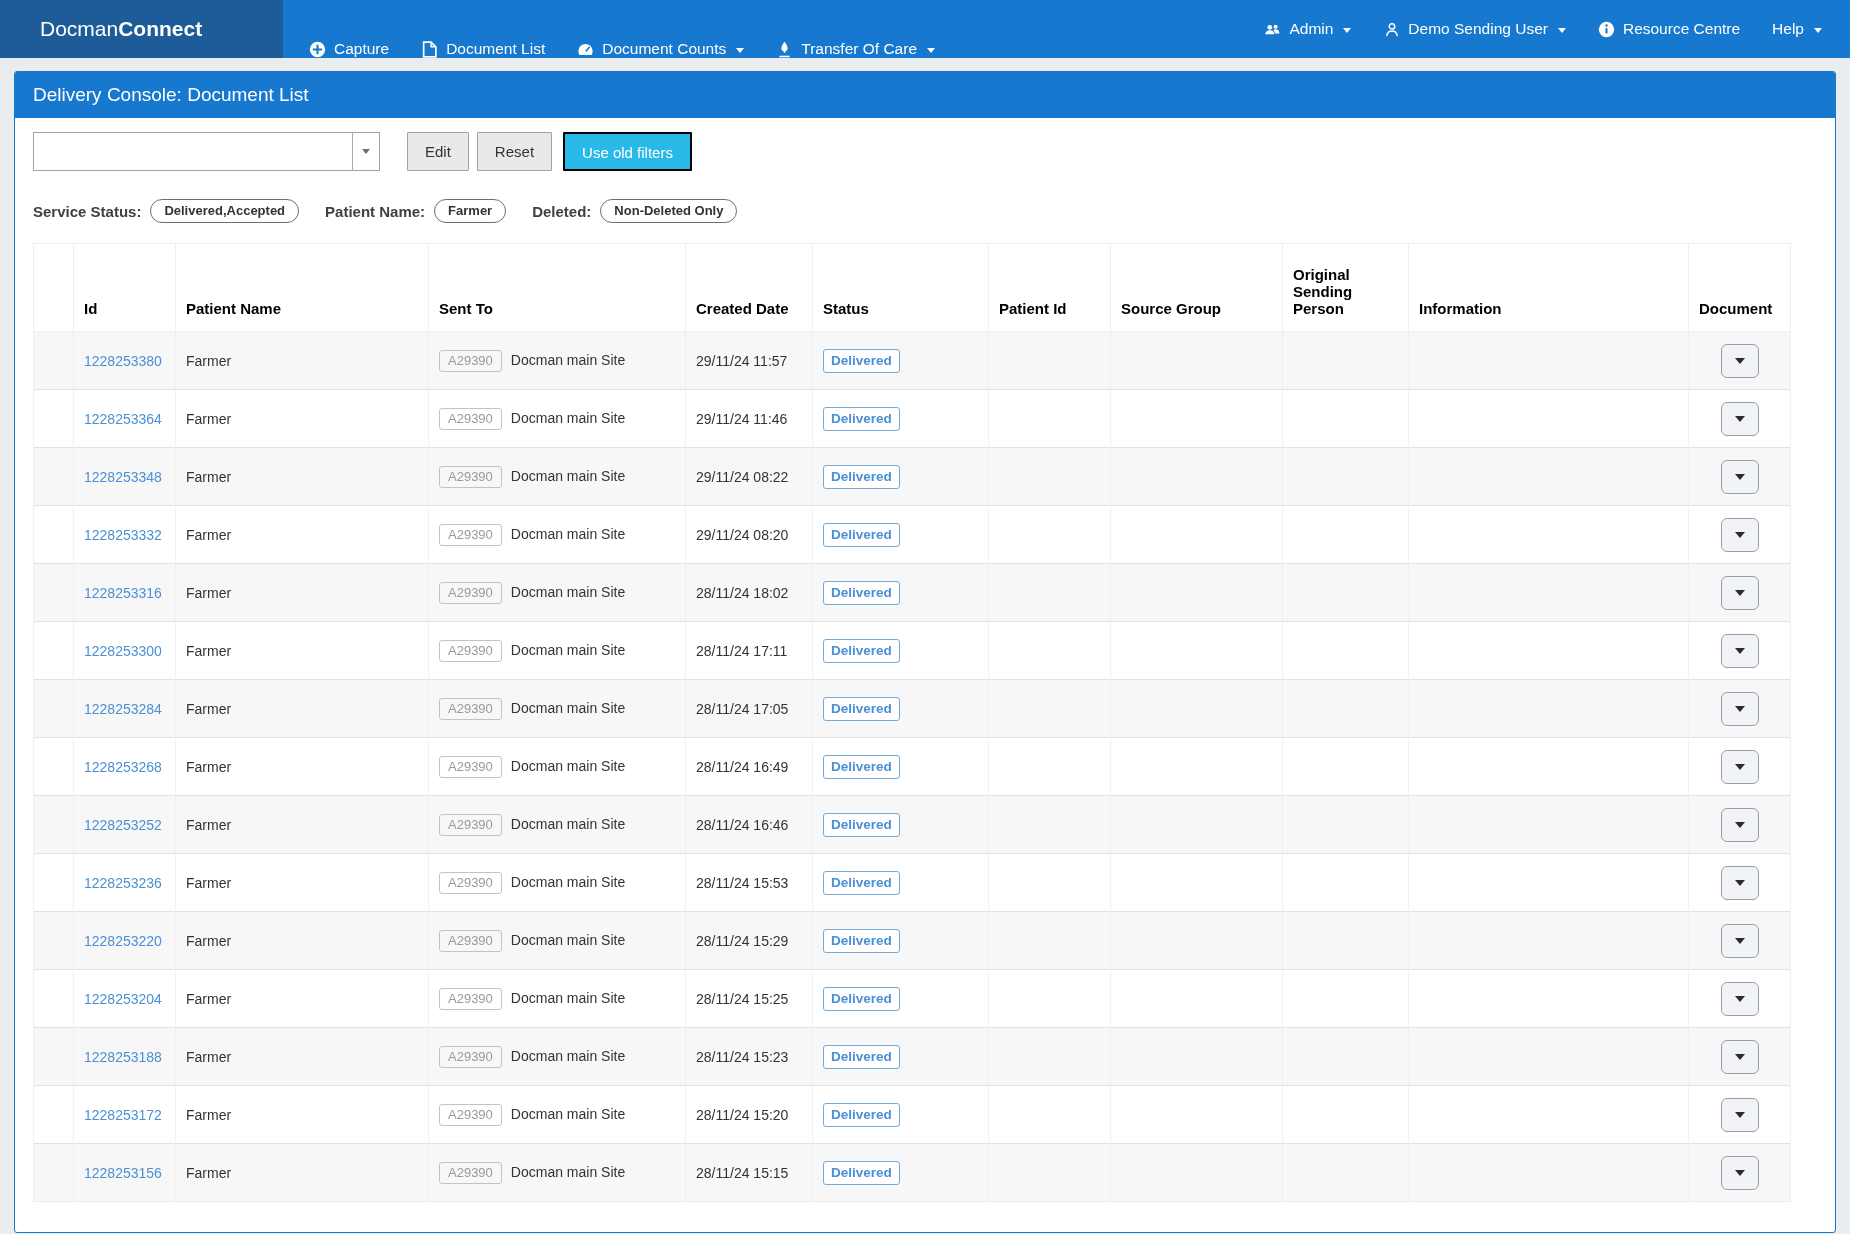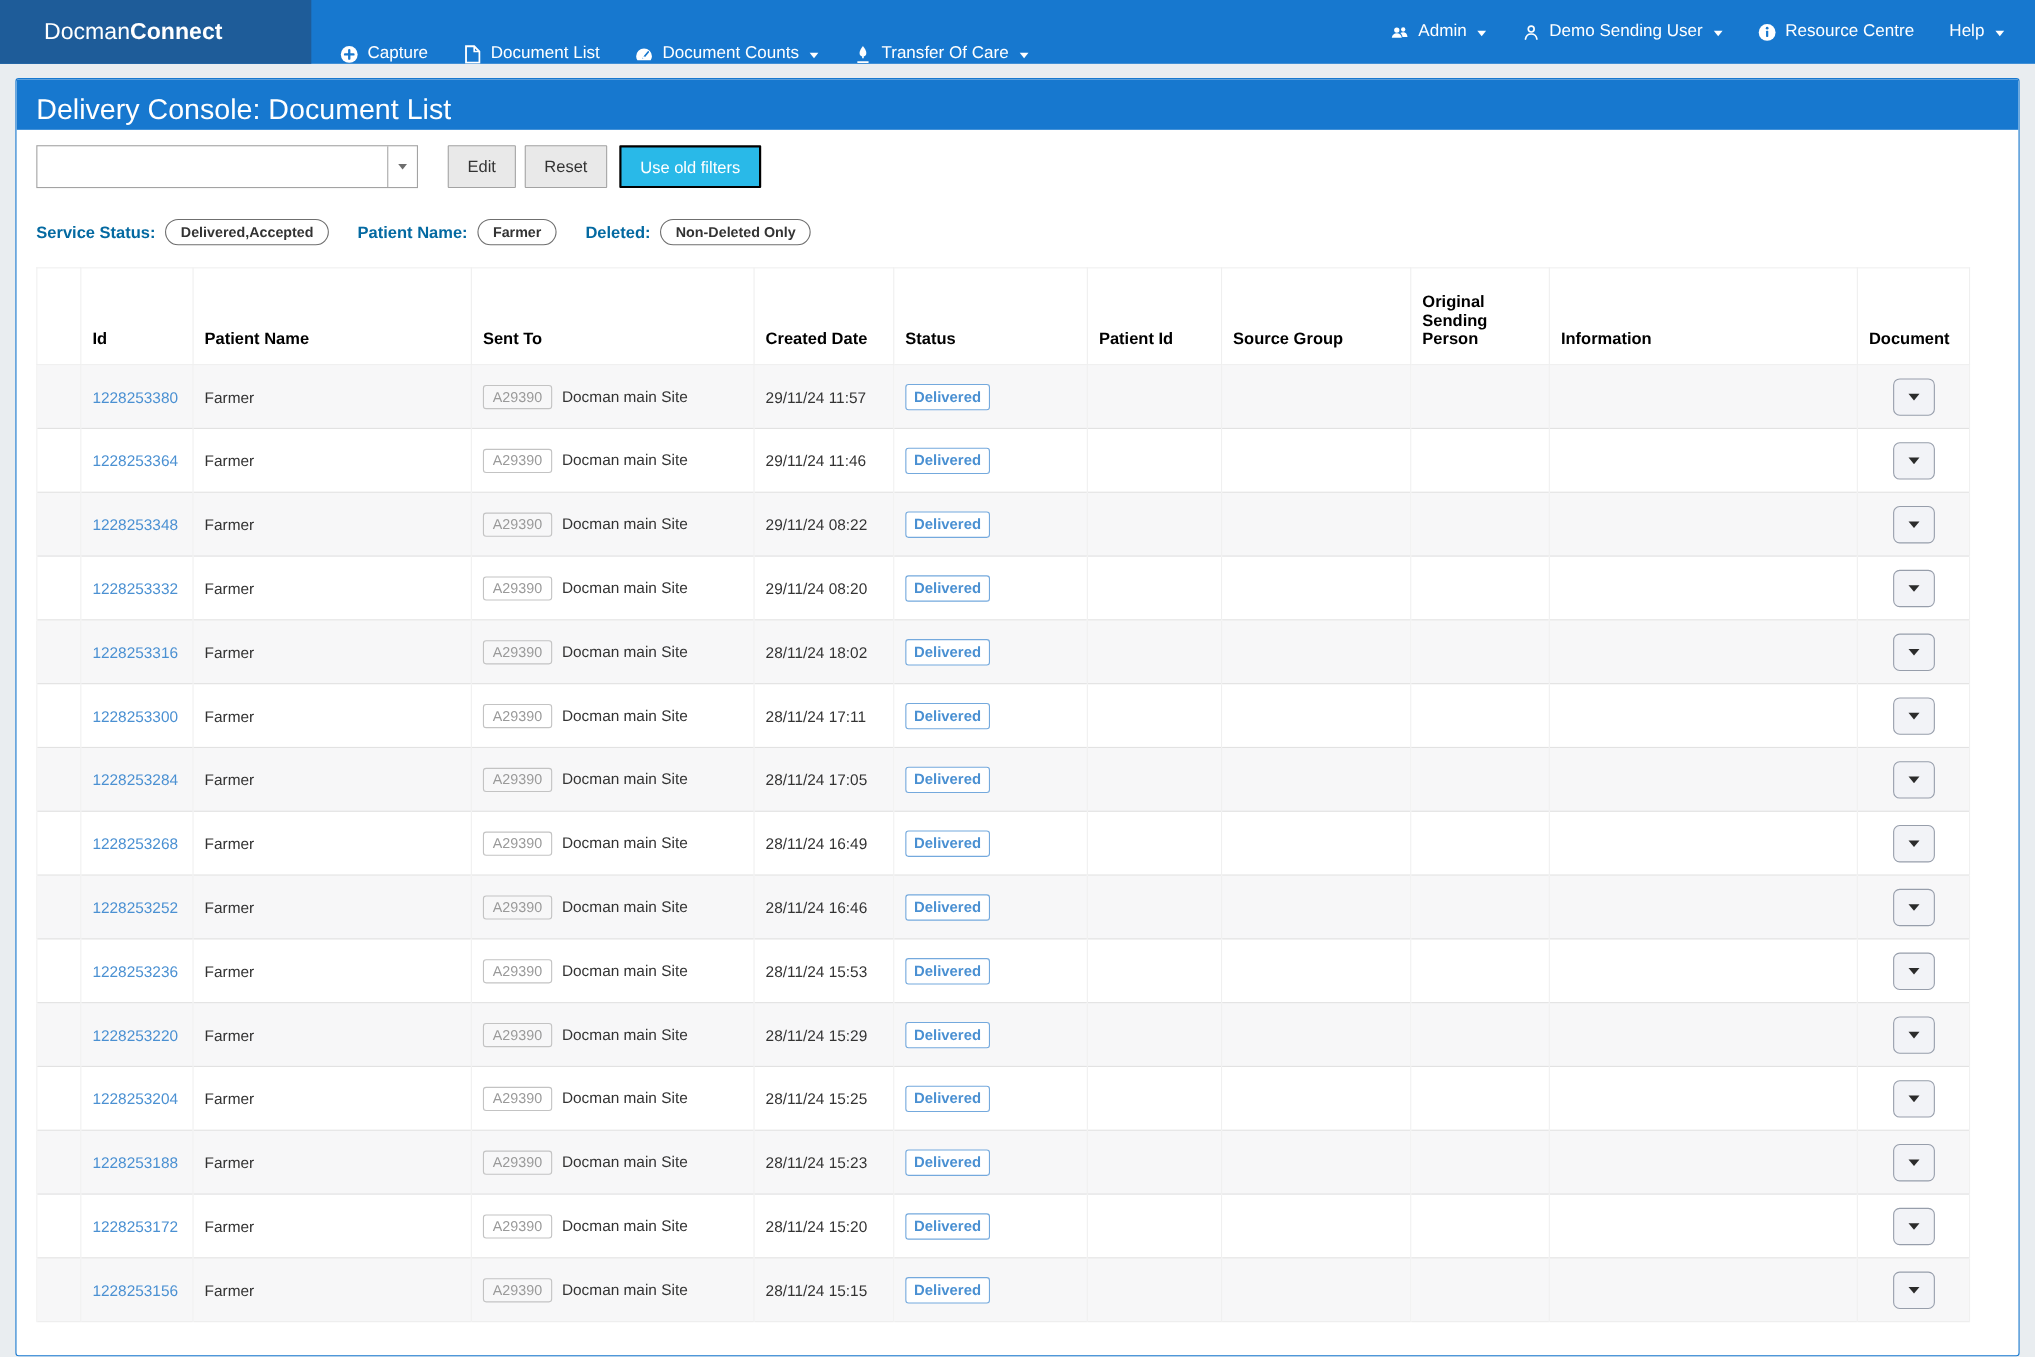--- a/index.html
+++ b/index.html
@@ -30,21 +30,21 @@
     width:0; height:0; border-left:4.5px solid transparent; border-right:4.5px solid transparent;
     border-top:5px solid #fff; margin-left:2px; margin-top:2px;
   }
 
   
   .panel {
     margin:13px 14px 0; background:#fff; border:1px solid #1778cf;
     border-radius:3px; height:1162px; overflow:hidden;
   }
   .panel-heading {
-    background:#1778cf; color:#fff; font-size:26px;
+    background:#1778cf; color:#fff; font-size:19px;
     padding:12px 18px; height:46px;
   }
   .panel-body { padding:14px 18px 0; }
 
   
   .sf-label { font-size:15px; font-weight:700; color:#222; margin:8px 0 16px; }
   .filter-row { display:flex; align-items:center; }
   .combo {
     width:347px; height:39px; background:#fff; border:1px solid #a3a3a3;
     display:flex; align-items:stretch; cursor:pointer;
@@ -62,21 +62,21 @@
     border-radius:1px; padding:0 17px; height:39px; line-height:37px;
   }
   .btn-default { background:#e9e9e9; border:1px solid #a3a3a3; color:#333; }
   .btn-edit { margin-left:27px; }
   .btn-reset { margin-left:8px; }
   .btn-cyan { background:#29b9e8; border:2px solid #000000; color:#fff; margin-left:11px;text-align:right; }
 
   
   .chips-row { display:flex; align-items:center; margin-top:28px; }
   .chip-group { display:flex; align-items:center; margin-right:26px; }
-  .chip-label { font-size:15px; font-weight:700; color:#0369a1; margin-right:9px; }
+  .chip-label { font-size:15px; font-weight:700; color:#404040; margin-right:9px; }
   .chip {
     border:1.5px solid #6f6f6f; border-radius:14px; padding:3px 13px 4px;
     font-size:13px; font-weight:700; color:#333; white-space:nowrap;
   }
 
   
   table.doc-table {
     margin-top:20px; border-collapse:collapse; table-layout:fixed; width:1757px;
     border:1px solid #ededed; font-size:14px;
   }

